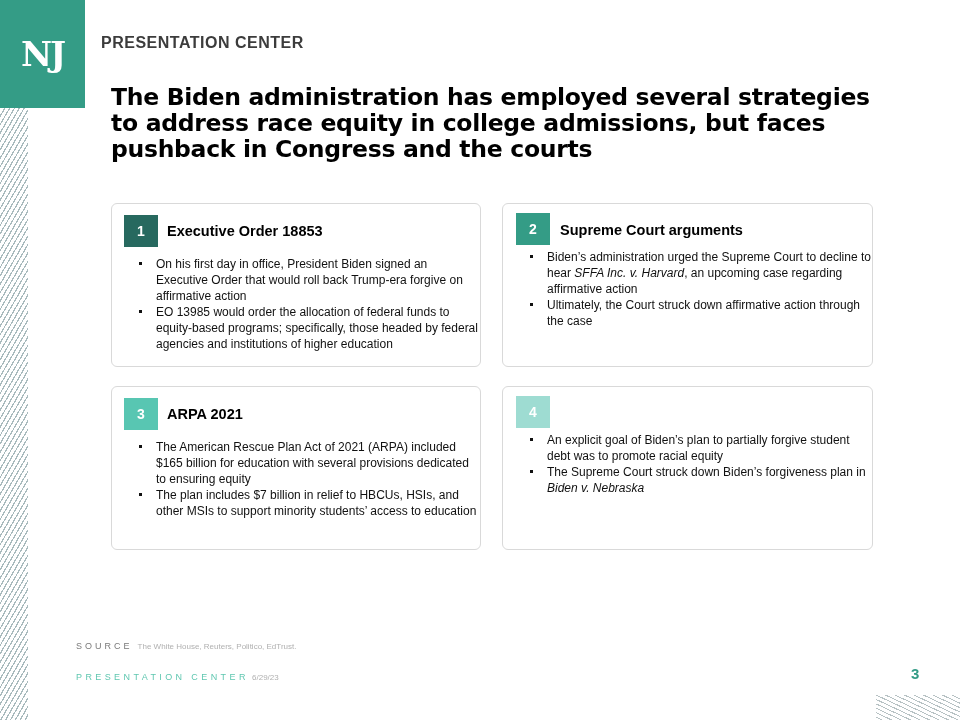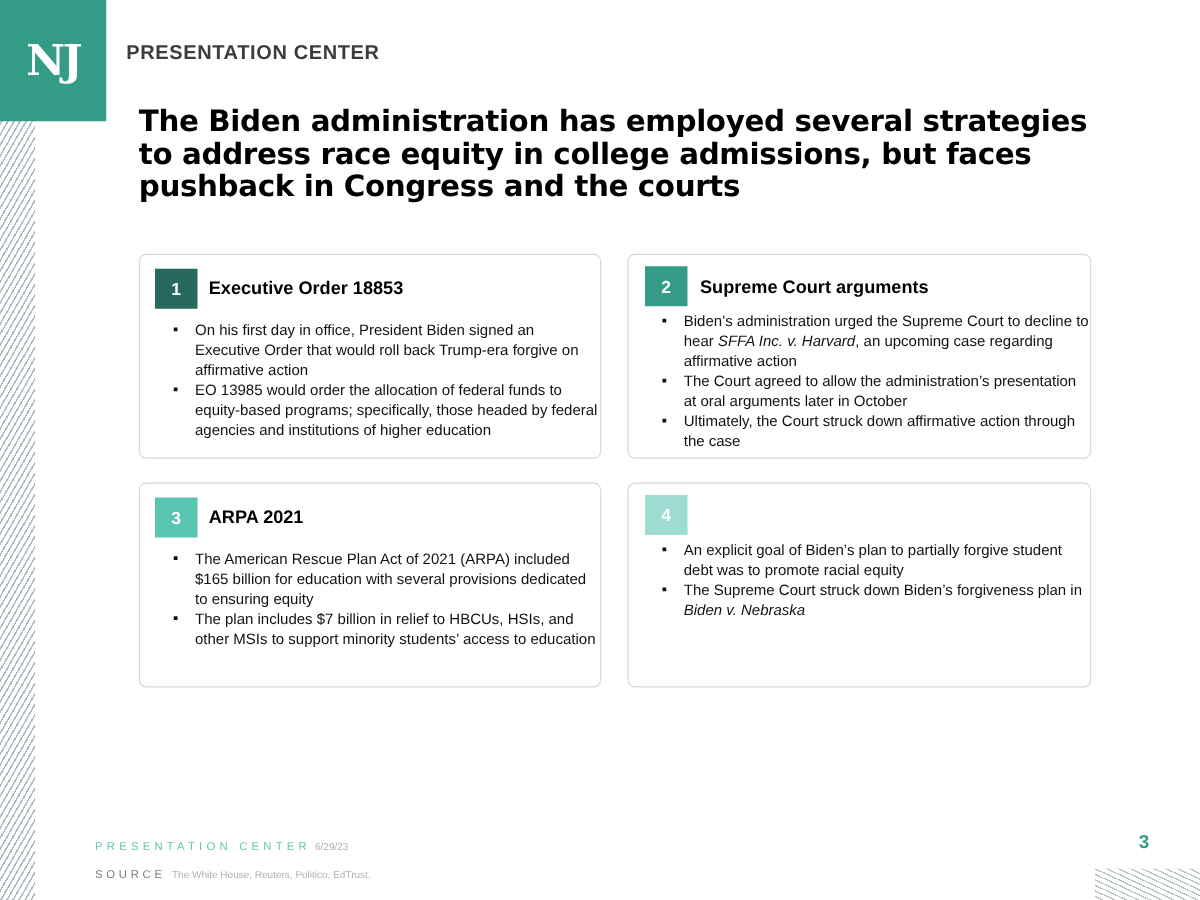--- a/index.html
+++ b/index.html
@@ -10,21 +10,21 @@
       position: absolute; left: 0; top: 84px; width: 28px; height: 636px;
       background: repeating-linear-gradient(120deg, #ffffff 0px, #ffffff 3px, #9fb3b6 3px, #9fb3b6 4.2px);
       opacity: 0.9;
     }
     .br-hatch {
       position: absolute; left: 876px; top: 695px; width: 84px; height: 25px;
       background: repeating-linear-gradient(-155deg, #ffffff 0px, #ffffff 3px, #b7c2c4 3px, #b7c2c4 4px);
     }
 
     .logo {
-      position: absolute; left: 0; top: 0; width: 85px; height: 97px;
+      position: absolute; left: 0; top: 0; width: 85px; height: 108px;
       background: #349c86; display: flex; align-items: center; justify-content: center;
     }
     .logo span {
       color: #fff; font-family: "DejaVu Serif", "Liberation Serif", serif; font-weight: bold;
       font-size: 34px; letter-spacing: -2px;
     }
     .brand {
       position: absolute; left: 101px; top: 34px; font-size: 16px; font-weight: bold;
       color: #3c3c3c; letter-spacing: 0.5px;
     }
@@ -59,21 +59,21 @@
     .c1 { left: 111px; top: 203px; width: 370px; height: 164px; }
     .c2 { left: 502px; top: 203px; width: 371px; height: 164px; }
     .c3 { left: 111px; top: 386px; width: 370px; height: 164px; }
     .c4 { left: 502px; top: 386px; width: 371px; height: 164px; }
 
     .c2 .badge, .c4 .badge { left: 13px; top: 9px; }
     .c2 .heading, .c4 .heading { left: 57px; top: 18px; }
     .c2 ul, .c4 ul { top: 45px; }
 
     .source {
-      position: absolute; left: 76px; top: 694px; font-size: 8px; color: #b0b0b0;
+      position: absolute; left: 76px; top: 641px; font-size: 8px; color: #b0b0b0;
     }
     .source .lbl { letter-spacing: 3px; color: #7a7a7a; font-size: 9px; margin-right: 3px; }
     .pc {
       position: absolute; left: 76px; top: 672px; font-size: 8px; color: #b0b0b0;
     }
     .pc .lbl { letter-spacing: 3.4px; color: #5fc7b0; font-size: 9px; margin-right: 1px; }
 
     .page-num {
       position: absolute; left: 911px; top: 665px; font-size: 15px; font-weight: bold; color: #349c86;
     }
@@ -98,21 +98,20 @@
     <li>On his first day in office, President Biden signed an Executive Order that would roll back Trump-era forgive on affirmative action</li>
     <li>EO 13985 would order the allocation of federal funds to equity-based programs; specifically, those headed by federal agencies and institutions of higher education</li>
   </ul>
 </div>
 
 <div class="card c2">
   <div class="badge" style="background: rgb(52, 156, 134);">2</div>
   <div class="heading">Supreme Court arguments</div>
   <ul>
     <li><span>Biden’s administration urged the Supreme Court to decline to hear </span><i>SFFA Inc. v. Harvard</i><span>, an upcoming case regarding affirmative action</span></li>
-    <li>The Court agreed to allow the administration’s presentation at oral arguments later in October</li>
     <li>Ultimately, the Court struck down affirmative action through the case</li>
   </ul>
 </div>
 
 <div class="card c3">
   <div class="badge" style="background: rgb(88, 198, 178);">3</div>
   <div class="heading">ARPA 2021</div>
   <ul>
     <li>The American Rescue Plan Act of 2021 (ARPA) included $165 billion for education with several provisions dedicated to ensuring equity</li>
     <li>The plan includes $7 billion in relief to HBCUs, HSIs, and other MSIs to support minority students’ access to education</li>

